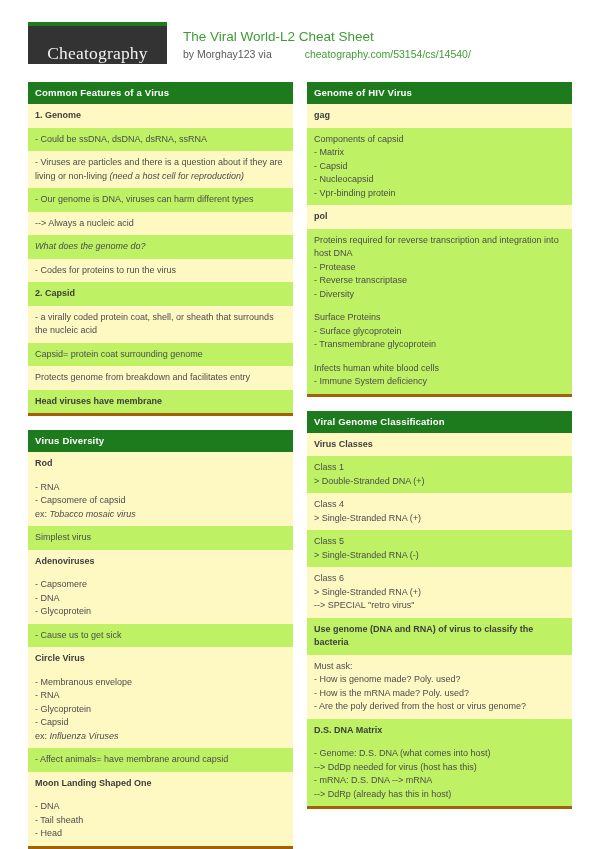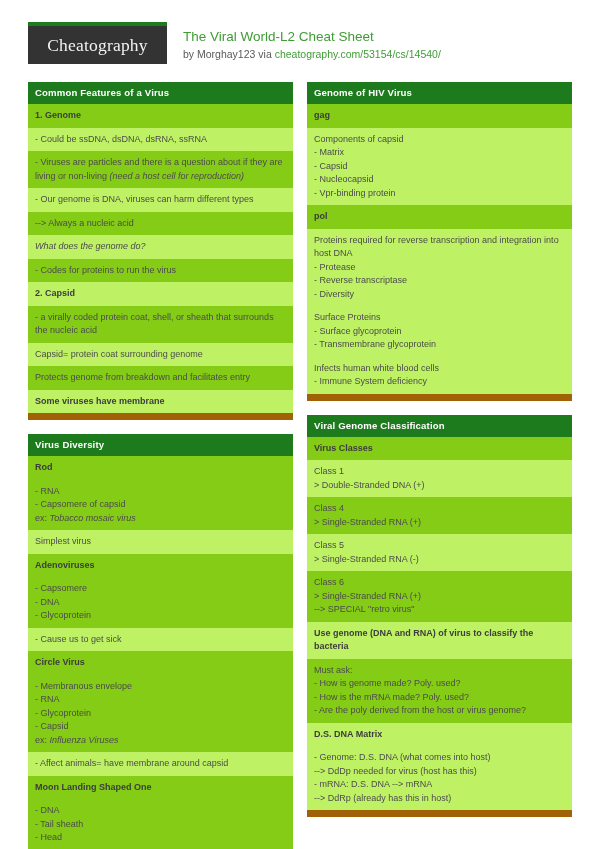--- a/index.html
+++ b/index.html
@@ -32,21 +32,21 @@
     height: 44px;
     margin-bottom: 16px;
   }
   .logo-box {
     width: 139px;
     height: 42px;
     background: #333333;
     border-top: 4px solid #1d7a1d;
     box-sizing: border-box;
     display: flex;
-    align-items: center;
+    align-items: flex-end;
     justify-content: center;
     margin-right: 16px;
     flex: none;
   }
   .logo-text {
     font-family: "Liberation Serif", serif;
     color: #f2f2f2;
     font-size: 17.5px;
     letter-spacing: 0.2px;
   }
@@ -59,56 +59,56 @@
     line-height: 17px;
     font-weight: normal;
     margin: 0 0 2px 0;
   }
   .sheet-byline {
     font-size: 10.5px;
     line-height: 14px;
     color: #5a5a5a;
   }
   .sheet-byline .author { color: #5a5a5a; }
-  .sheet-byline .src-link { color: #3f9c35; }
+  .sheet-byline .src-link { color: #3f9c35; margin-left: 30px; }
 
   
   .columns {
     display: flex;
     gap: 14px;
     align-items: flex-start;
   }
   .col {
     width: 265px;
     flex: none;
   }
 
   
   .section {
     margin-bottom: 14px;
-    border-bottom: 7px solid #a16207;
+    border-bottom: 3px solid #a16207;
     background: #fff;
   }
   .section-title {
     background: #1d7a1d;
     color: #ffffff;
     font-size: 9.6px;
     font-weight: bold;
     padding: 5px 7px 5px 7px;
     line-height: 12px;
     letter-spacing: 0.15px;
   }
   .row {
     padding: 5px 7px 5px 7px;
     font-size: 9px;
     line-height: 13.5px;
     color: #4c4c4c;
     background: #bef264;
   }
-  .row.shade { background: #84cc16; }
+  .row.shade { background: #fef9c3; }
   .row.head {
     font-weight: bold;
     color: #3d3d3d;
   }
   .row .line { display: block; }
   .row em { font-style: italic; }
   .row .ital { font-style: italic; }
 </style>
 </head>
 <body>
@@ -156,21 +156,21 @@
           <div class="row shade">
             <span class="line">- a virally coded protein coat, shell, or sheath that surrounds the nucleic acid</span>
           </div>
           <div class="row">
             <span class="line">Capsid= protein coat surrounding genome</span>
           </div>
           <div class="row shade">
             <span class="line">Protects genome from breakdown and facilitates entry</span>
           </div>
           <div class="row head">
-            <span class="line">Some viruses have membrane</span>
+            <span class="line">Head viruses have membrane</span>
           </div>
         </div>
         <div class="section">
           <div class="section-title">Virus Diversity</div>
           <div class="row shade head">
             <span class="line">Rod</span>
           </div>
           <div class="row shade">
             <span class="line">- RNA</span>
             <span class="line">- Capsomere of capsid</span>

